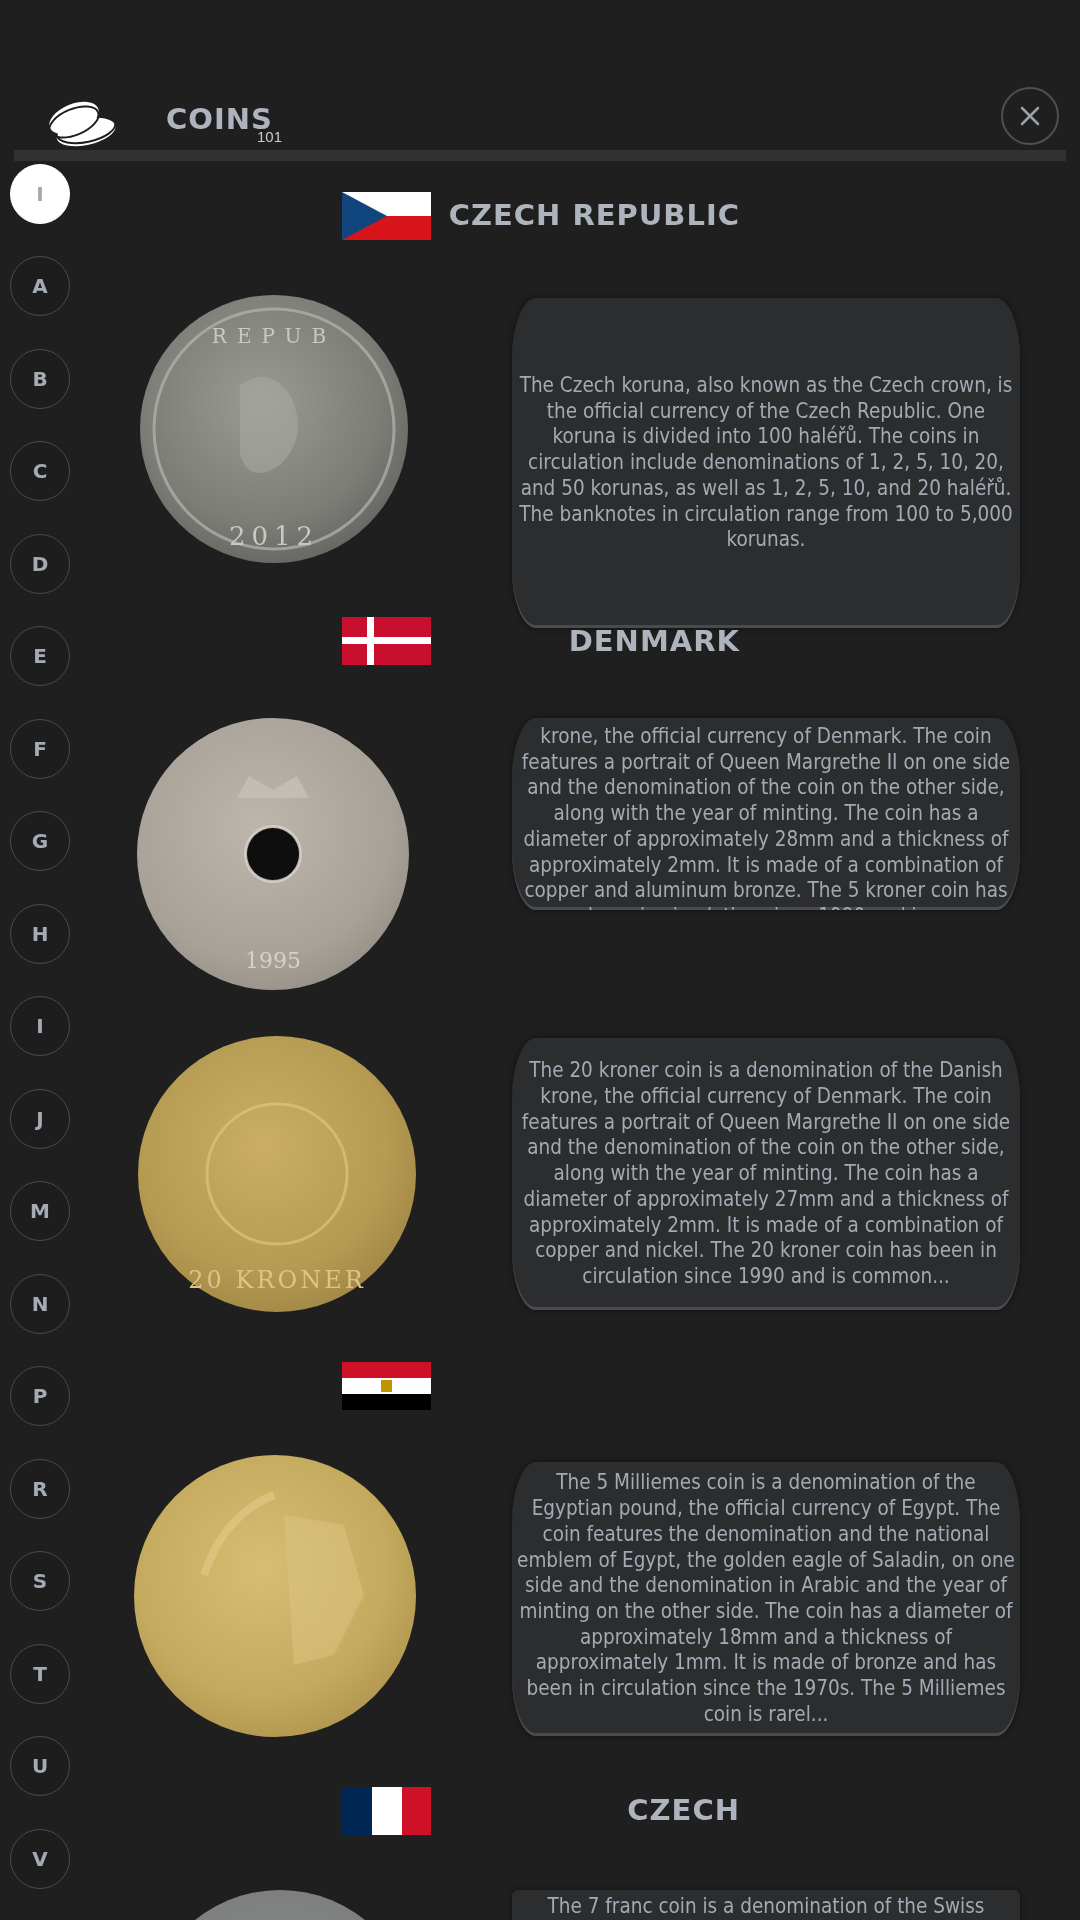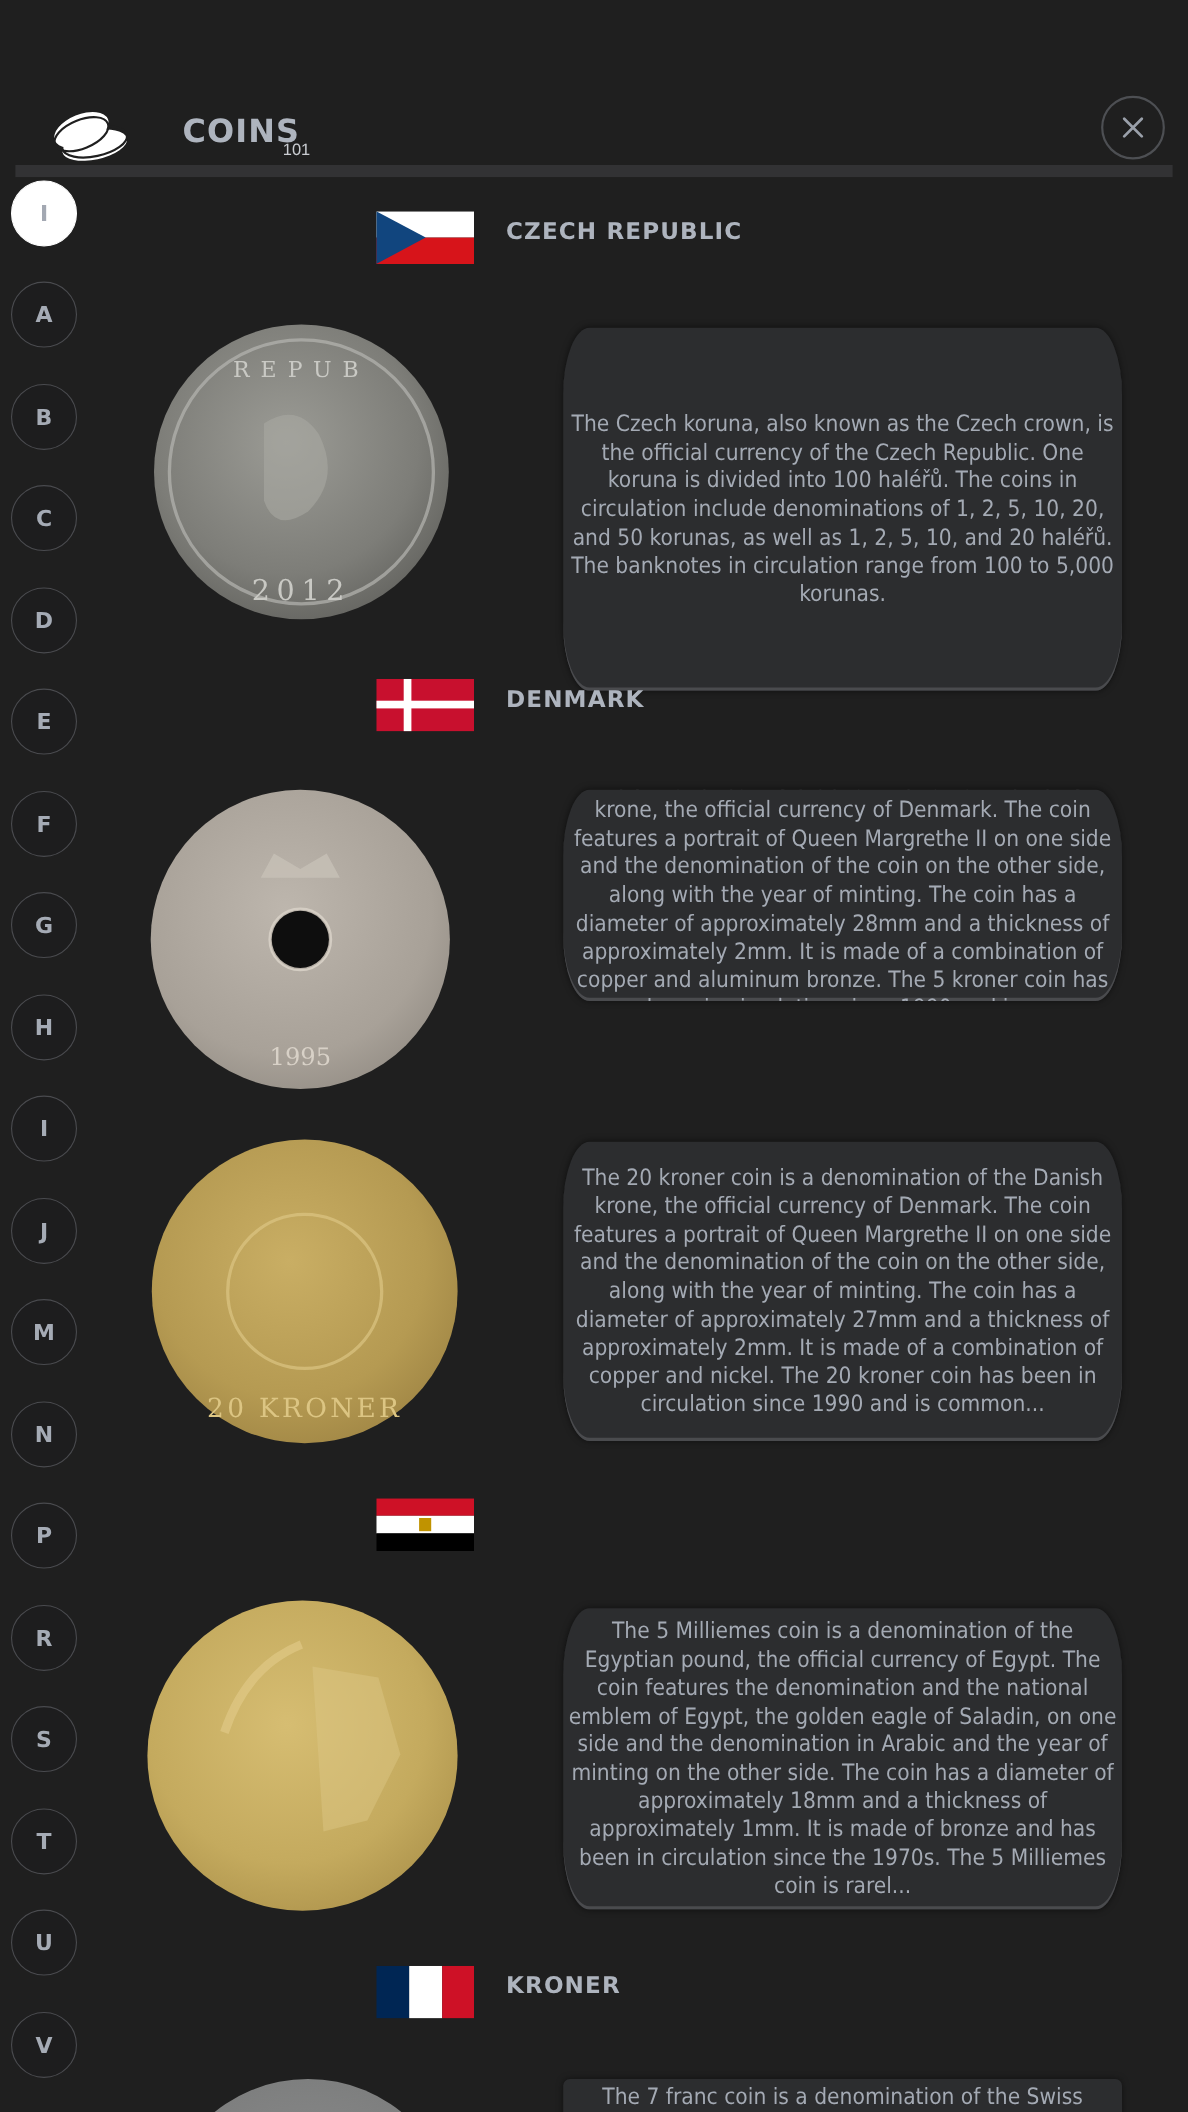--- a/index.html
+++ b/index.html
@@ -43,22 +43,22 @@
     font-size:20px; font-weight:bold; color:#a5abb5;
     background:#1d1d1e;
     cursor:pointer;
   }
   .letter.active { background:#ffffff; border-color:#ffffff; color:#a3a8b2; }
 
   
   .country-row { position:absolute; left:0; width:1080px; height:60px; }
   .flag { position:absolute; left:342px; width:89px; height:48px; overflow:hidden; }
   .country-name {
-    position:absolute; left:460px; width:300px; text-align:left;
-    font-size:21px; font-weight:bold; color:#aeb4be; letter-spacing:1px;
+    position:absolute; left:440px; width:300px; text-align:right;
+    font-size:29px; font-weight:bold; color:#aeb4be; letter-spacing:1px;
     font-family:"DejaVu Sans", sans-serif;
   }
   .coin {
     position:absolute; border-radius:50%;
   }
   .desc {
     position:absolute; left:512px; width:508px;
     background:#2c2d2f;
     border-radius:24px/60px;
     box-shadow: inset 0 -3px 0 #4a4b4e, 0 0 6px rgba(0,0,0,0.5);
@@ -202,21 +202,21 @@
 </div>
 
 <div class="country-row" style="top:1785px">
   <div class="flag" style="top:2px">
     <svg width="89" height="48" viewBox="0 0 89 48">
       <rect width="30" height="48" fill="#002654"></rect>
       <rect x="30" width="30" height="48" fill="#ffffff"></rect>
       <rect x="60" width="29" height="48" fill="#ce1126"></rect>
     </svg>
   </div>
-  <div class="country-name" style="top:8px">KRONER</div>
+  <div class="country-name" style="top:8px">CZECH</div>
 </div>
 
 <div class="coin" style="left:145px;top:1890px;width:270px;height:270px;
      background:radial-gradient(circle at 50% 50%, #8f9090 0%, #7e7f7f 70%, #b4b5b5 90%, #6f7070 100%);"></div>
 
 <div class="desc" style="top:1890px;height:120px;align-items:flex-start;padding-top:4px;border-radius:6px">
   <span>The 7 franc coin is a denomination of the Swiss</span>
 </div>
 
 </body></html>

